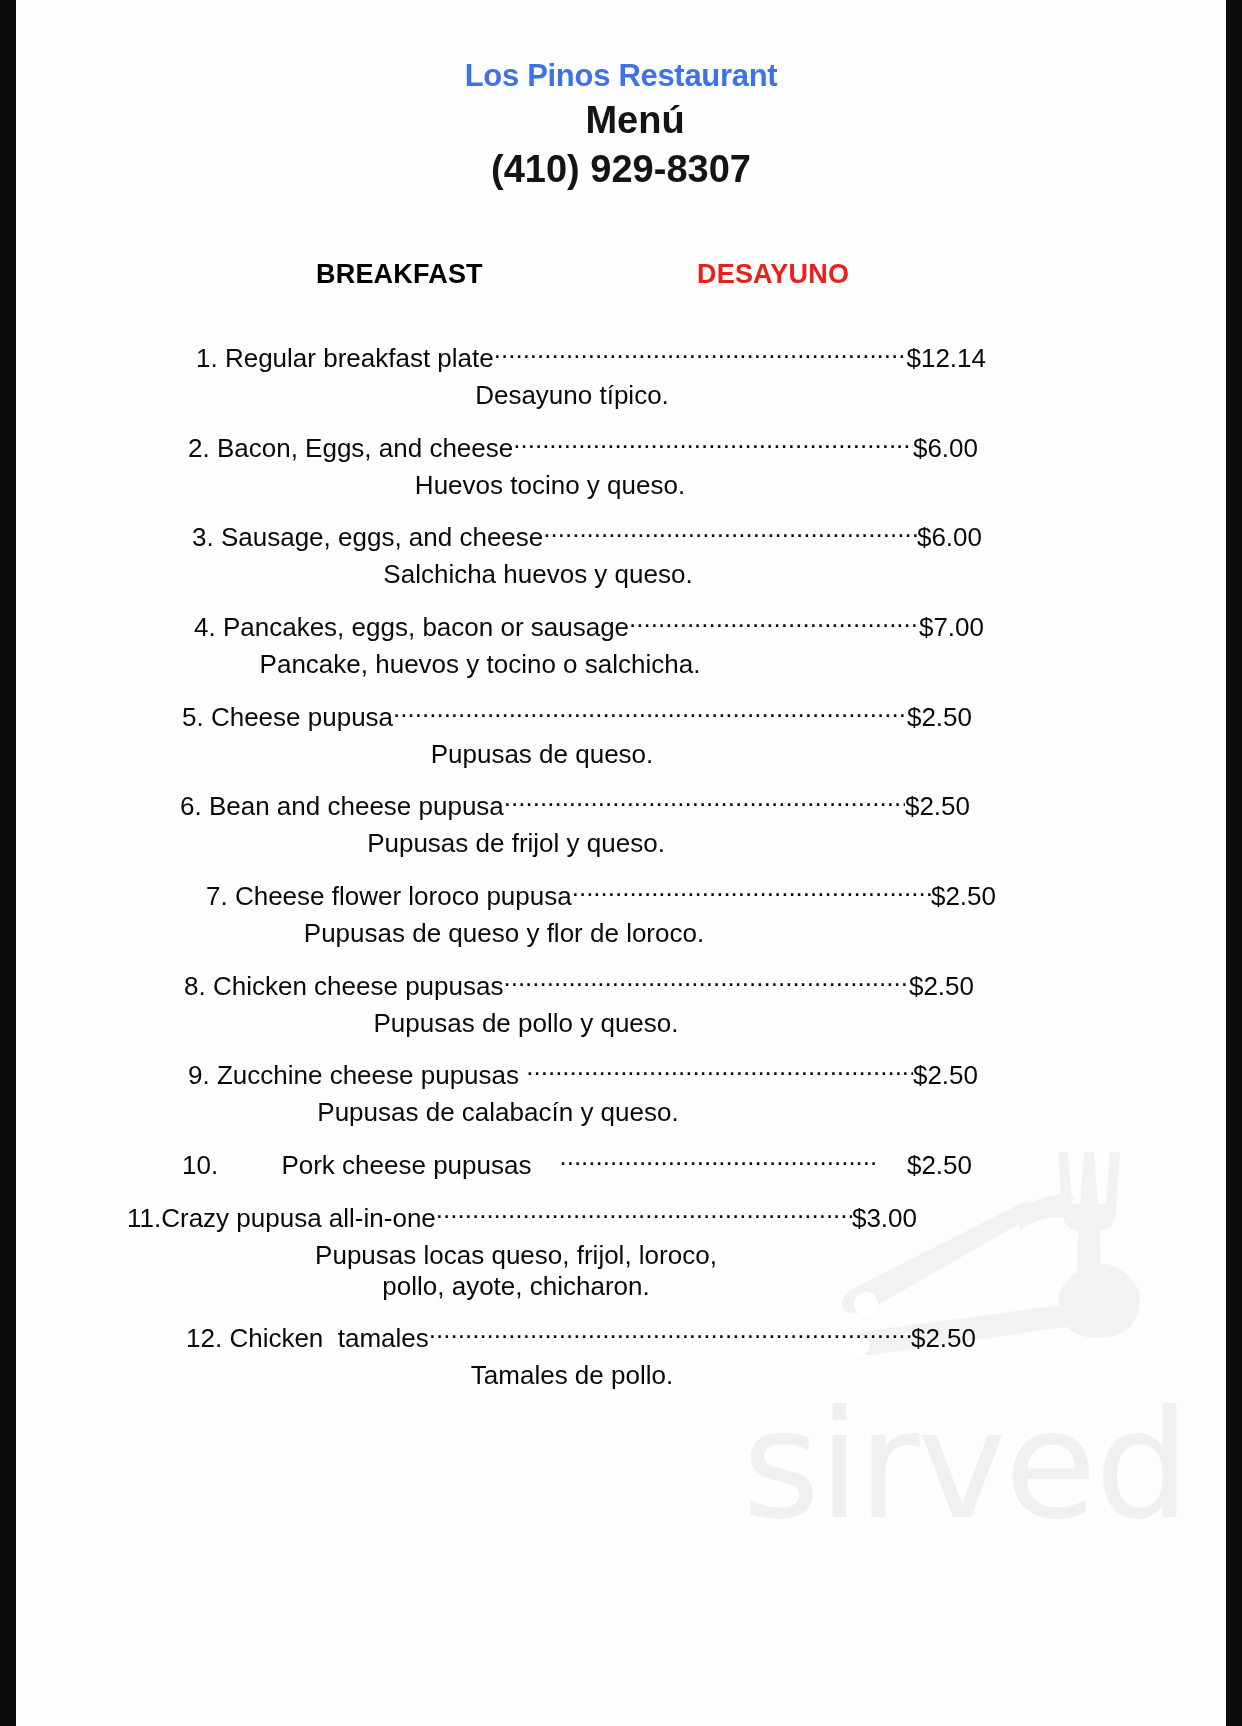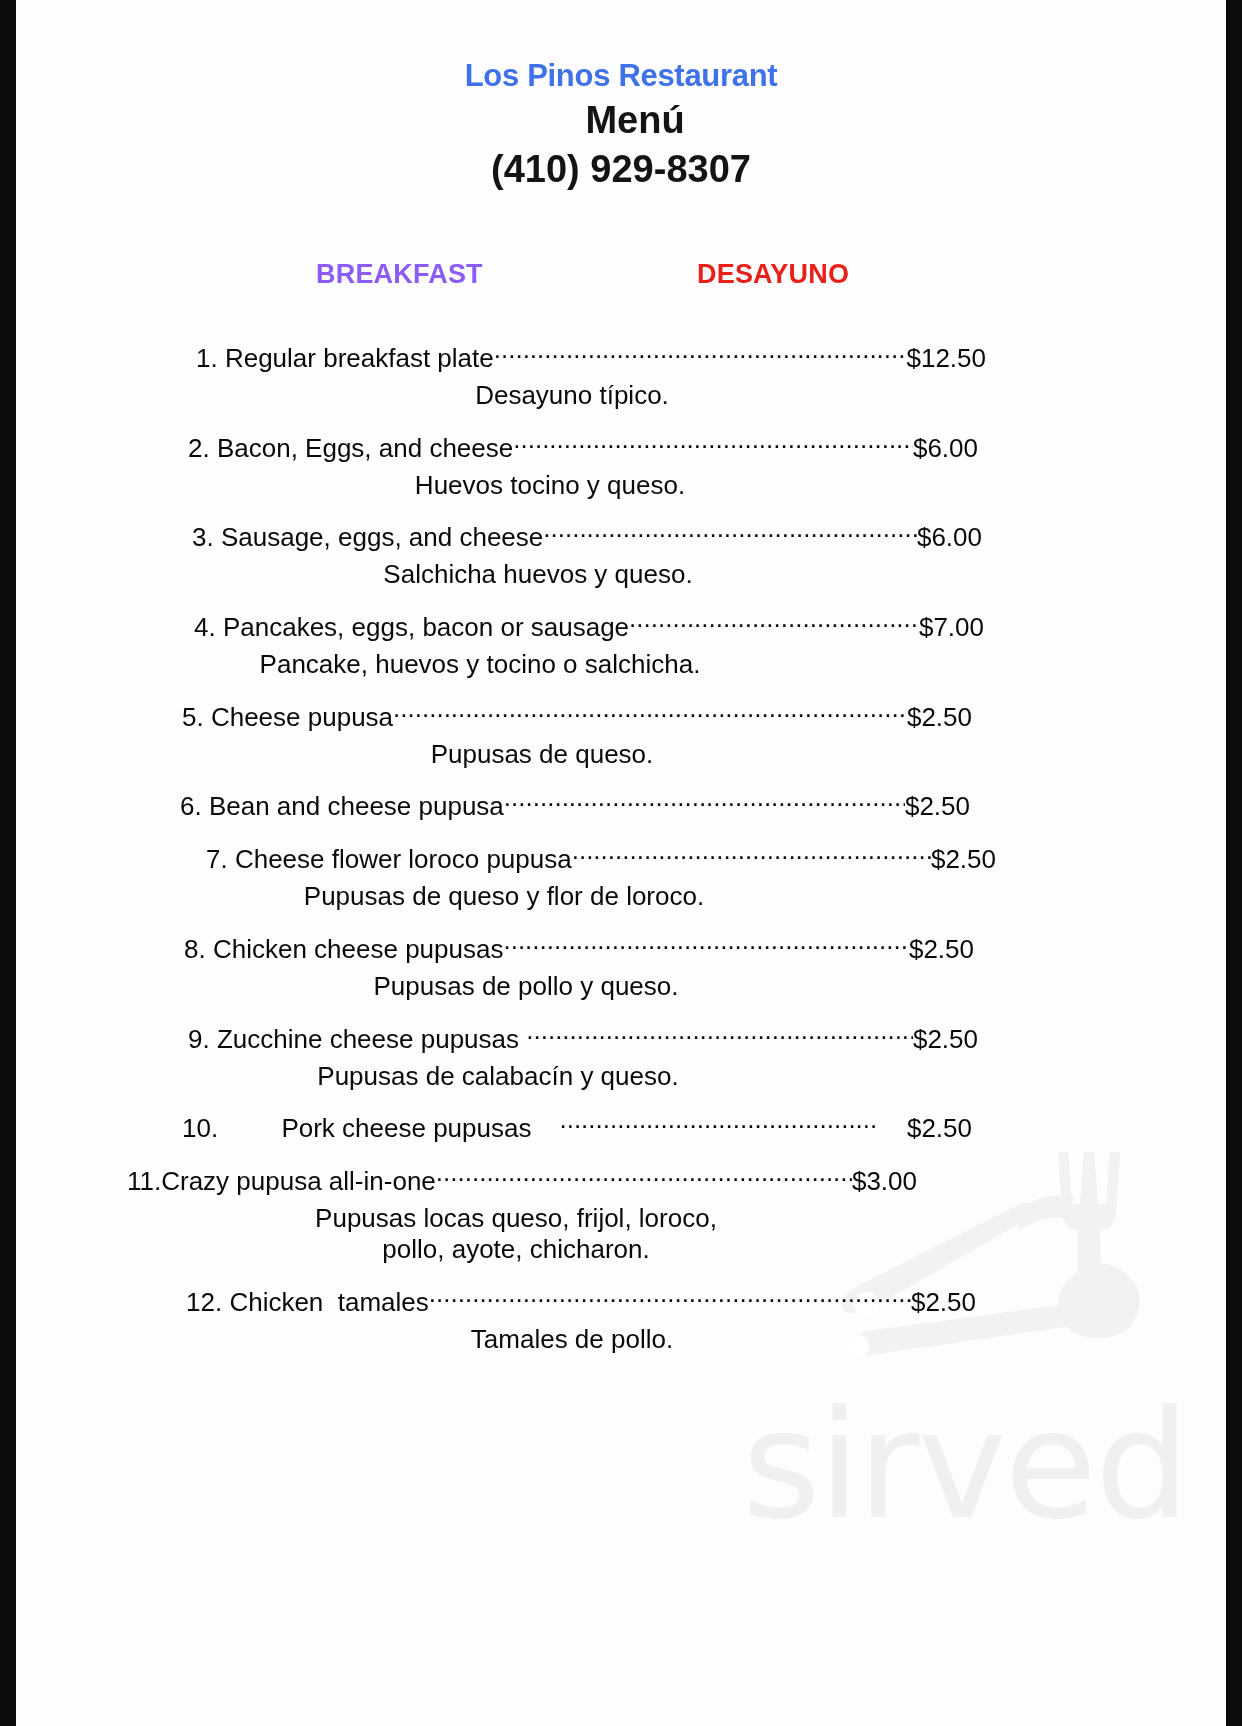--- a/index.html
+++ b/index.html
@@ -97,21 +97,21 @@
     position: relative;
     margin-top: 66px;
     height: 40px;
   }
   .section-head .en {
     position: absolute;
     left: 300px;
     top: 0;
     font-size: 27px;
     font-weight: bold;
-    color: #8b5cf6;
+    color: #000000;
     letter-spacing: 0.2px;
   }
   .section-head .es {
     position: absolute;
     left: 681px;
     top: 0;
     font-size: 27px;
     font-weight: bold;
     color: #e8201a;
     letter-spacing: 0.2px;
@@ -217,21 +217,21 @@
       <div class="es">DESAYUNO</div>
     </div>
 
     <div class="items" id="items-container">
         <div class="item">
           <div class="item-line" style="padding-left: 180px;">
             <span class="item-name">1.</span>
             <span class="item-name"> </span>
             <span class="item-name">Regular breakfast plate</span>
             <span class="leader"></span>
-            <span class="item-price">$12.50</span>
+            <span class="item-price">$12.14</span>
           </div>
           <div class="item-desc" style="margin-left: 106px;"><span>Desayuno típico.</span></div>
         </div>
         <div class="item">
           <div class="item-line" style="padding-left: 172px;">
             <span class="item-name">2.</span>
             <span class="item-name"> </span>
             <span class="item-name">Bacon, Eggs, and cheese</span>
             <span class="leader"></span>
             <span class="item-price">$6.00</span>
@@ -269,20 +269,21 @@
           <div class="item-desc" style="margin-left: 76px;"><span>Pupusas de queso.</span></div>
         </div>
         <div class="item">
           <div class="item-line" style="padding-left: 164px;">
             <span class="item-name">6.</span>
             <span class="item-name"> </span>
             <span class="item-name">Bean and cheese pupusa</span>
             <span class="leader"></span>
             <span class="item-price">$2.50</span>
           </div>
+          <div class="item-desc" style="margin-left: 50px;"><span>Pupusas de frijol y queso.</span></div>
         </div>
         <div class="item">
           <div class="item-line" style="padding-left: 190px;">
             <span class="item-name">7.</span>
             <span class="item-name"> </span>
             <span class="item-name">Cheese flower loroco pupusa</span>
             <span class="leader"></span>
             <span class="item-price">$2.50</span>
           </div>
           <div class="item-desc" style="margin-left: 38px;"><span>Pupusas de queso y flor de loroco.</span></div>

